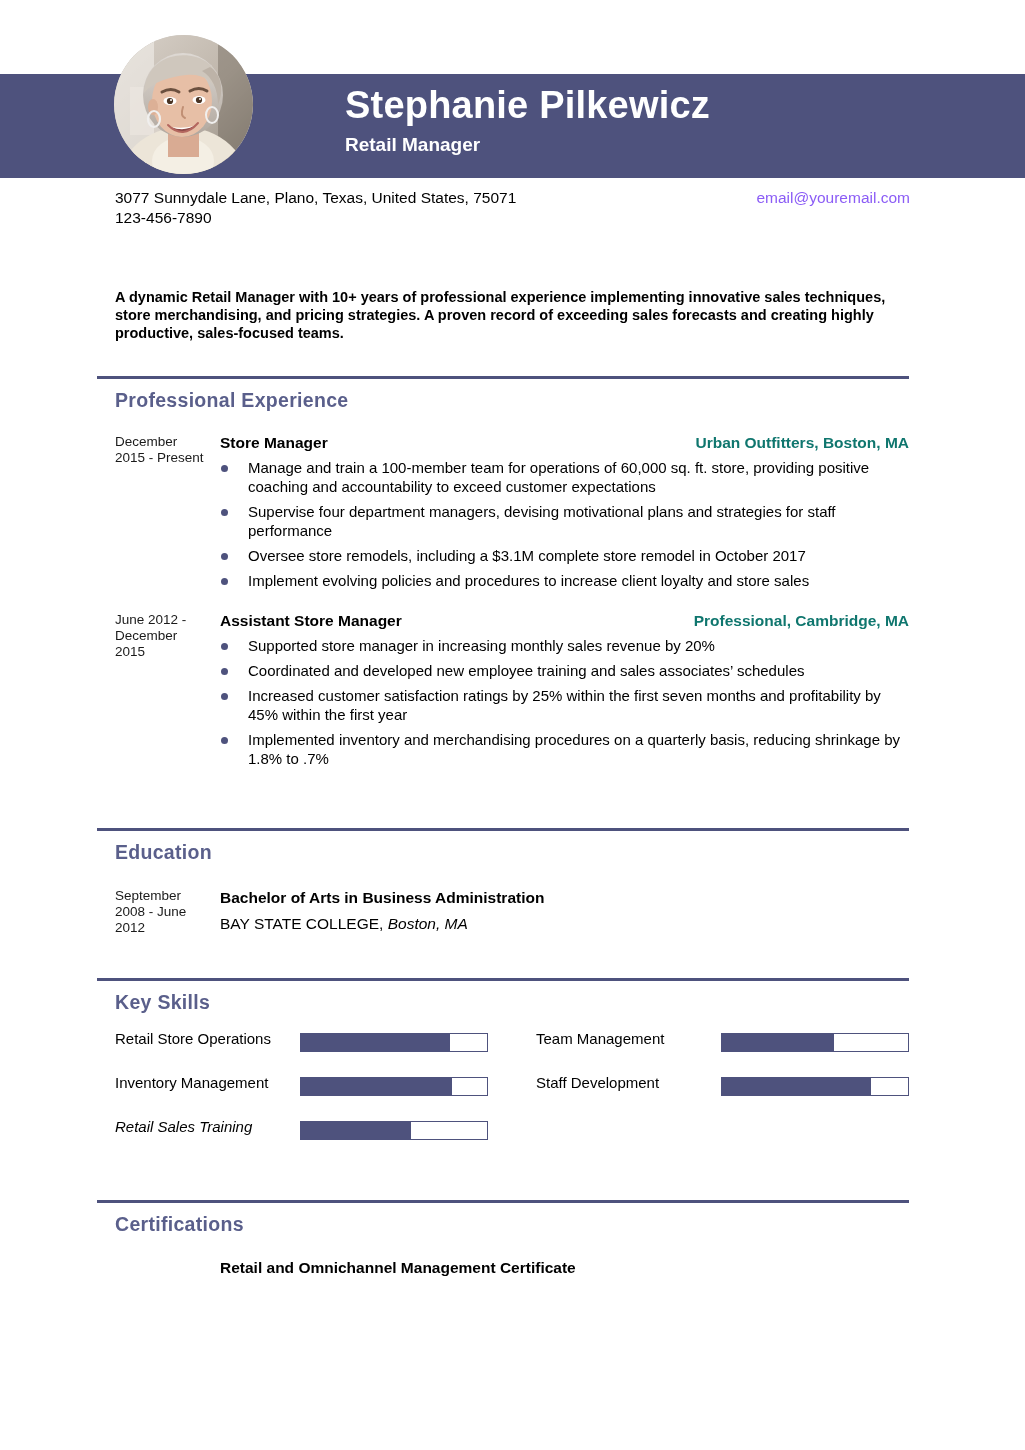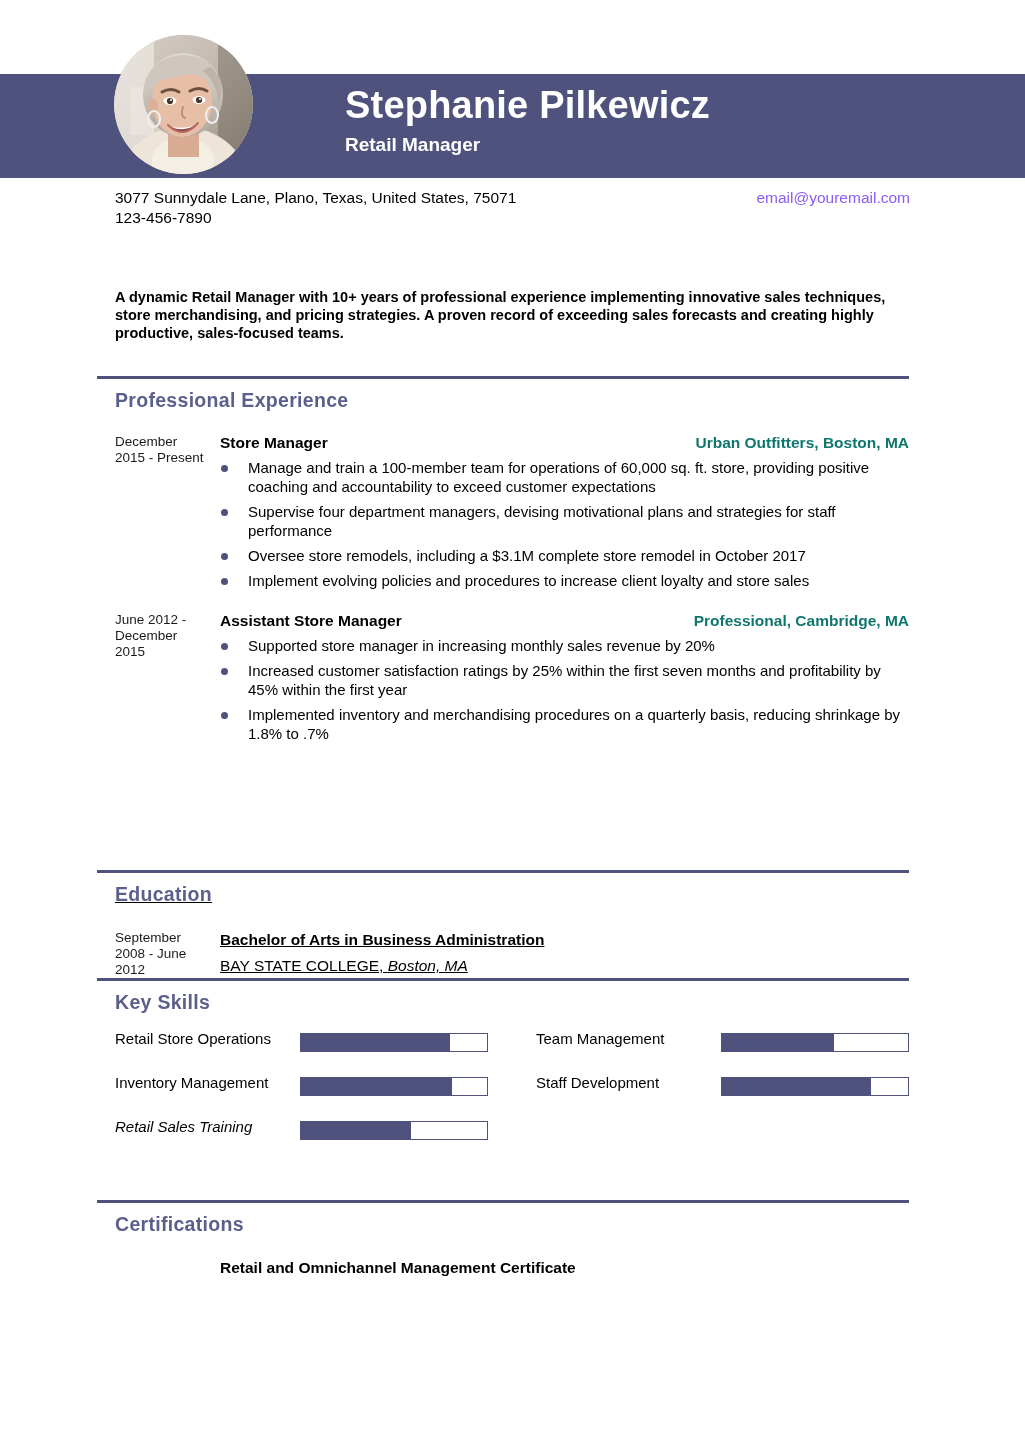--- a/index.html
+++ b/index.html
@@ -328,28 +328,29 @@
 
     <div class="entry" style="margin-top:22px;">
       <div class="entry-dates">June 2012 - December 2015</div>
       <div class="entry-body">
         <div class="entry-head">
           <span class="role">Assistant Store Manager</span>
           <span class="company">Professional, Cambridge, MA</span>
         </div>
         <ul class="bullets">
           <li>Supported store manager in increasing monthly sales revenue by 20%</li>
+          <li>Coordinated and developed new employee training and sales associates’ schedules</li>
           <li>Increased customer satisfaction ratings by 25% within the first seven months and profitability by 45% within the first year</li>
           <li>Implemented inventory and merchandising procedures on a quarterly basis, reducing shrinkage by 1.8% to .7%</li>
         </ul>
       </div>
     </div>
   </div>
 
-  <div class="section" style="top:870px;text-decoration:underline;">
+  <div class="section" style="top:828px;">
     <div class="rule"></div>
     <div class="section-title">Education</div>
 
     <div class="entry" style="margin-top:24px;">
       <div class="entry-dates">September 2008 - June 2012</div>
       <div class="entry-body">
         <div class="edu-degree">Bachelor of Arts in Business Administration</div>
         <div class="edu-school"><span>BAY STATE COLLEGE</span><span>, </span><span class="loc">Boston, MA</span></div>
       </div>
     </div>

